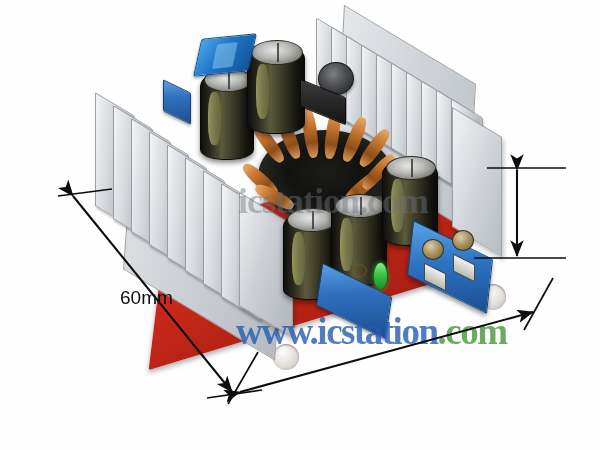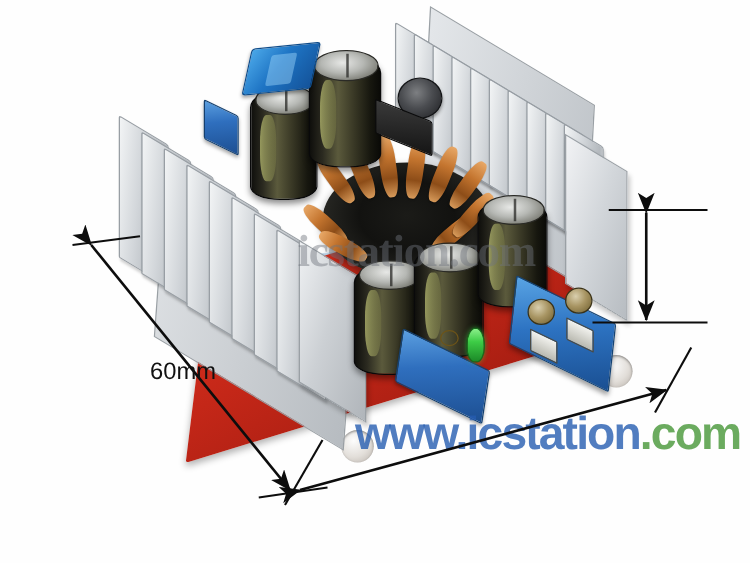--- a/index.html
+++ b/index.html
@@ -42,28 +42,27 @@
     font-weight: bold;
     font-family: "Liberation Serif", serif;
     color: rgba(110,115,125,0.45);
     letter-spacing: -1px;
     white-space: nowrap;
     pointer-events: none;
   }
   .wm-url {
     position: absolute;
     left: 236px;
-    top: 326px;
+    top: 310px;
     font-size: 37px;
     font-weight: bold;
-    font-family: Liberation Sans, sans-serif;
+    font-family: Liberation Serif, serif;
     letter-spacing: -1.5px;
     white-space: nowrap;
     pointer-events: none;
-    margin-left: 48px;
   }
   .wm-url .b { color: rgba(38,92,176,0.80); }
   .wm-url .g { color: rgba(70,150,55,0.80); }
 
   
   #module {
     position: absolute;
     left: 0; top: 0;
     width: 600px; height: 450px;
   }

